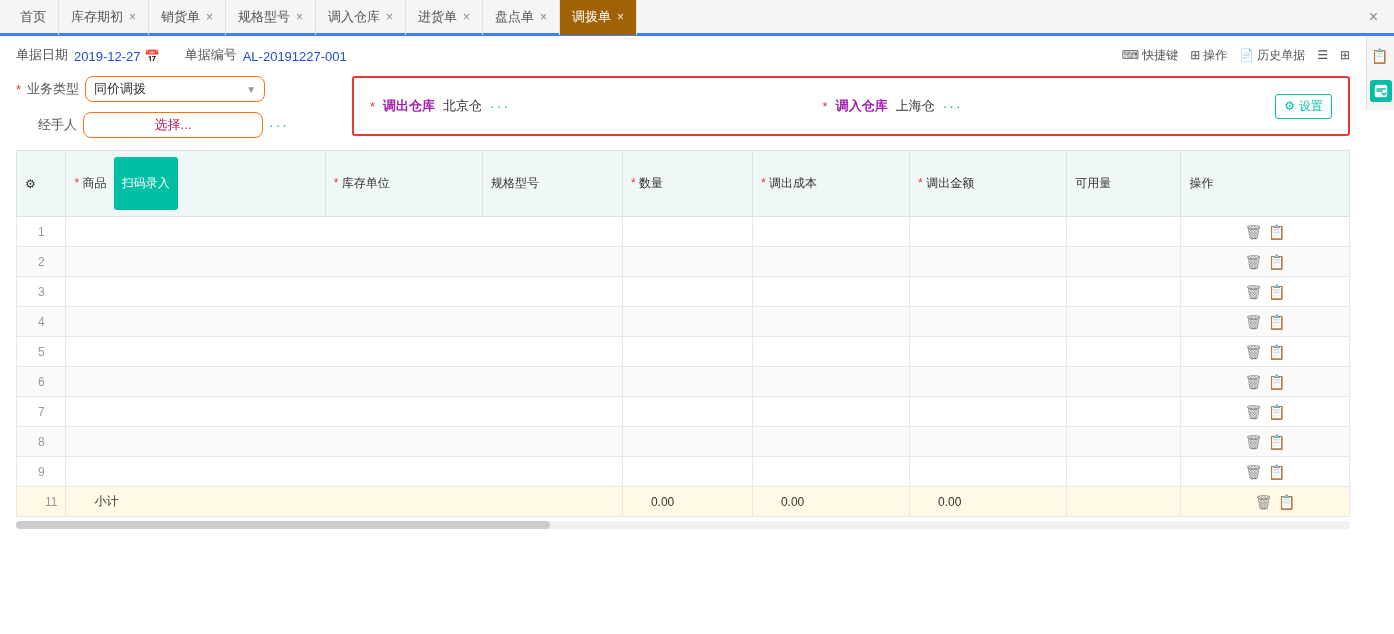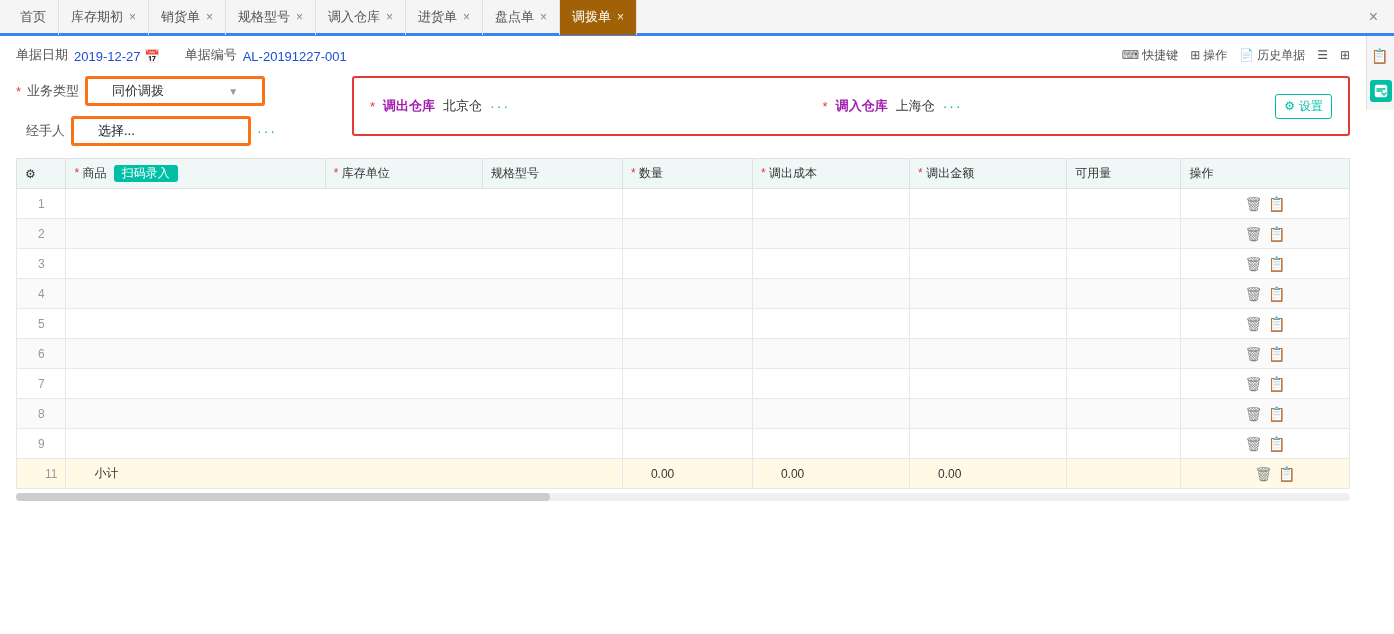--- a/index.html
+++ b/index.html
@@ -117,23 +117,23 @@
     .form-field {
       display: flex;
       align-items: center;
       gap: 6px;
     }
     .required-star { color: #e53935; }
     .form-field label { color: #555; font-family: Liberation Serif, serif; }
     .field-select {
       display: flex;
       align-items: center;
-      border: 3px solid #f97316;
-      border-radius: 3px;
-      padding: 3px 24px;
+      border: 1px solid #f97316;
+      border-radius: 8px;
+      padding: 3px 8px;
       min-width: 180px;
       cursor: pointer;
       background: #fff;
     }
     .field-select .select-value { flex: 1; }
     .field-select .chevron { color: #999; font-size: 10px; }
     .dots-btn {
       color: #00bfa5;
       cursor: pointer;
       letter-spacing: 2px;
@@ -189,21 +189,21 @@
     .th-settings {
       width: 36px;
       text-align: center;
     }
     .th-actions { text-align: center; }
     .scan-btn {
       background: #00bfa5;
       color: #fff;
       border: none;
       border-radius: 3px;
-      padding: 0 8px;
+      padding: 18px 8px;
       font-size: 12px;
       cursor: pointer;
       margin-left: 4px;
     }
     .action-icons {
       display: flex;
       gap: 6px;
       justify-content: center;
     }
     .action-icon {
@@ -338,23 +338,23 @@
         <div class="form-left">
           <div class="form-field">
             <span class="required-star">*</span>
             <label>业务类型</label>
             <div class="field-select">
               <span class="select-value">同价调拨</span>
               <span class="chevron">▼</span>
             </div>
           </div>
           <div class="form-field">
-            <label style="margin-left:10px;">经手人</label>
+            <label style="margin-left:22px;">经手人</label>
             <div class="field-select">
-              <span class="select-value" style="color:#0f172a;">选择...</span>
+              <span class="select-value" style="color:#be185d;text-align:center;">选择...</span>
             </div>
             <span class="dots-btn">···</span>
           </div>
         </div>
 
         <div class="form-right">
           <div class="warehouse-group">
             <span class="required-star">*</span>
             <span class="warehouse-label">调出仓库</span>
             <span class="warehouse-value">北京仓</span>

